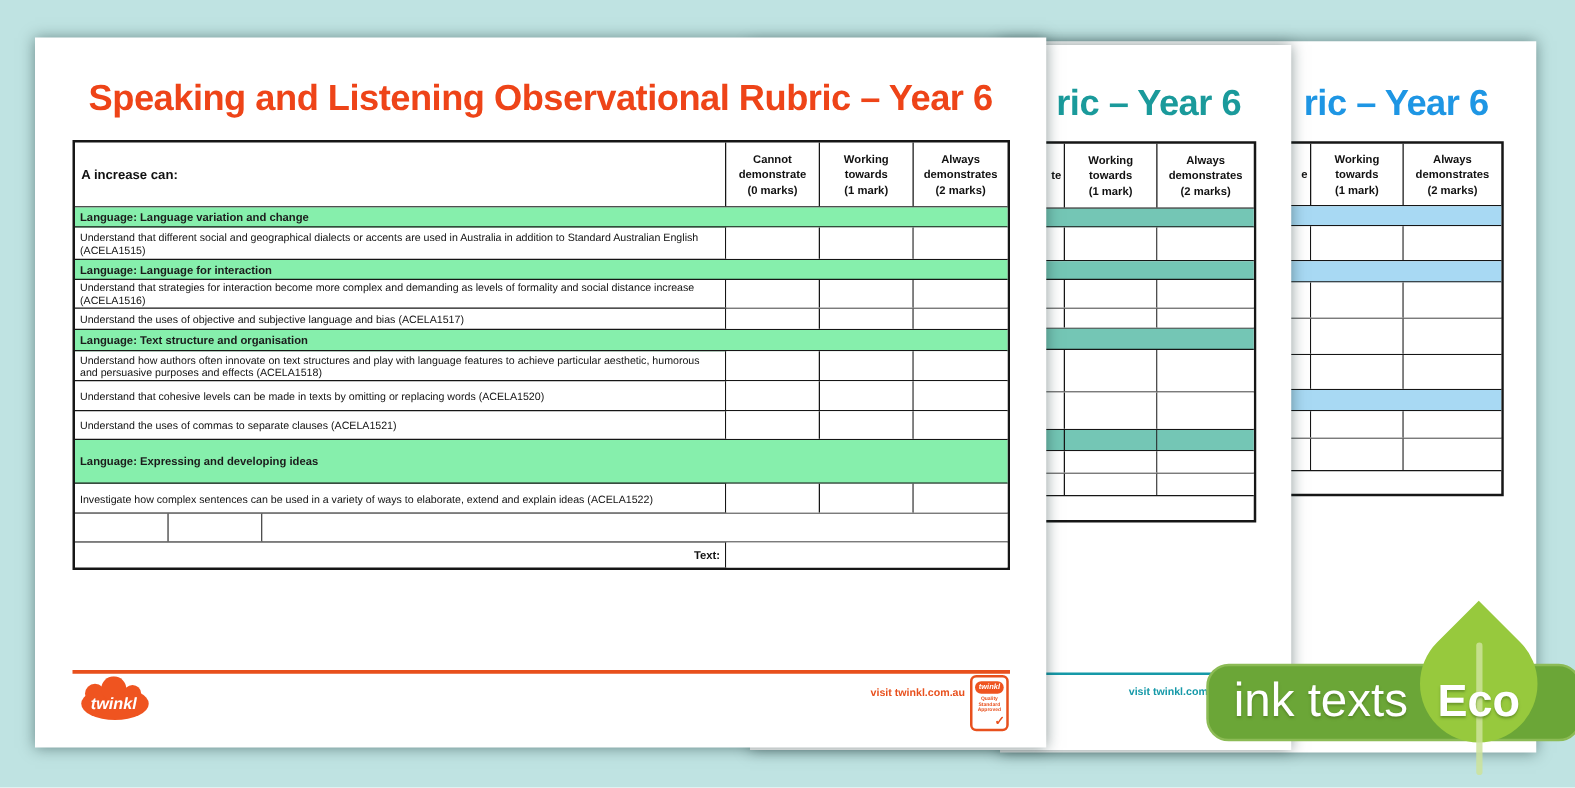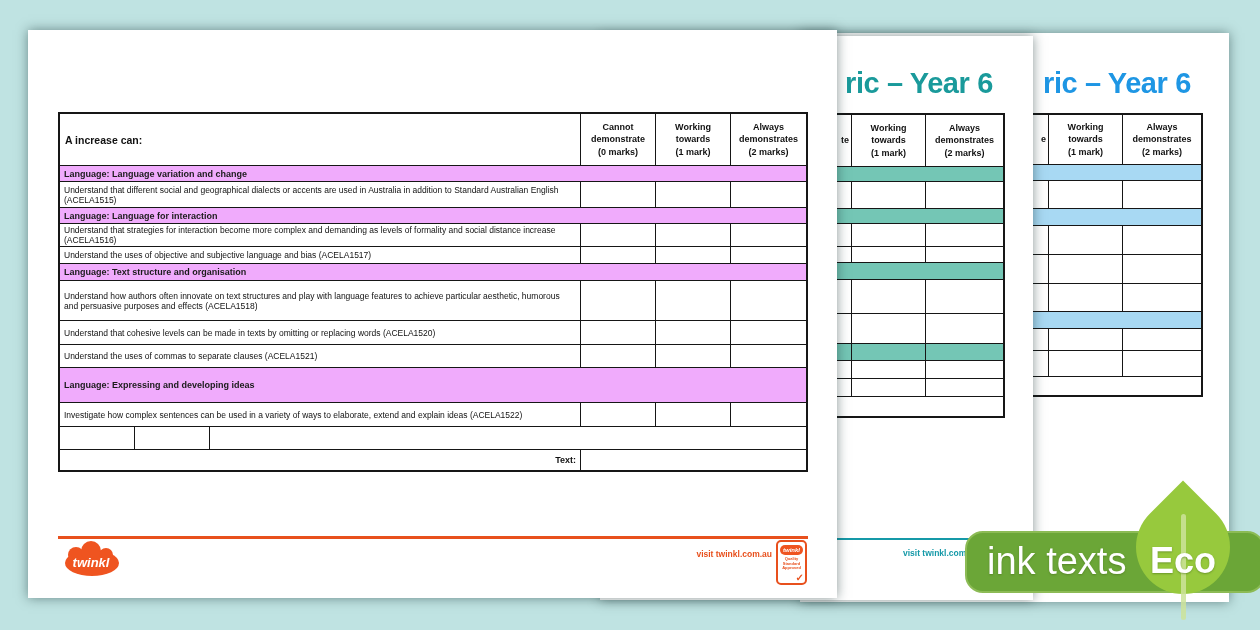--- a/index.html
+++ b/index.html
@@ -29,21 +29,21 @@
   .studenthead{font-size:10.5px;font-weight:bold;padding-left:5px}
   .markhead{font-size:9px;font-weight:bold;white-space:pre-line;text-align:center;
     justify-content:center;line-height:12.5px}
   .markhead.sliver{justify-content:flex-end;padding-right:2px}
   .sectionrow{font-size:9px;font-weight:bold;padding-left:4px;display:flex;
     align-items:center;color:#1b1b1b;box-sizing:border-box}
   .totallabel{justify-content:flex-end;font-weight:bold;font-size:9px;padding-right:4px}
   .mark{background:#fff}
 
   
-  .o-sec{background:#f0abfc}
+  .o-sec{background:#86efac}
   .t-sec{background:#74c6b5}
   .b-sec{background:#a8d9f3}
 
   .rule{position:absolute;height:2.5px}
   .rule.orange{background:#e8501d}
   .rule.teal{background:#1599a8;height:2px}
   .visitlink{position:absolute;font-size:8.5px;font-weight:bold;white-space:nowrap}
   .visitlink.orange{color:#e8501d}
   .visitlink.teal{color:#1599a8}
 
@@ -180,20 +180,21 @@
       <div class="cell mark" style="flex:0 0 74px"></div>
       <div class="cell mark" style="flex:1"></div>
     </div>
     <div class="trow" style="height:19px"></div>
   </div>
   <div class="rule teal" style="left:0;top:502px;width:405px"></div>
   <div class="visitlink teal" style="left:303px;top:512px">visit twinkl.com.au</div>
 </div>
 
 <div class="page page-front">
+  <div class="pgtitle front">Speaking and Listening Observational Rubric – Year 6</div>
 
   <div class="tbl" style="left:30px;top:82px;width:750px">
     <div class="trow" style="height:52px">
       <div class="cell studenthead" style="flex:0 0 521px">A increase can:</div>
       <div class="cell markhead" style="flex:0 0 75px">Cannot
 demonstrate
 (0 marks)</div>
       <div class="cell markhead" style="flex:0 0 75px">Working
 towards
 (1 mark)</div>
@@ -222,21 +223,21 @@
 
     <div class="trow" style="height:17px">
       <div class="cell desc" style="flex:0 0 521px">Understand the uses of objective and subjective language and bias (ACELA1517)</div>
       <div class="cell mark" style="flex:0 0 75px"></div>
       <div class="cell mark" style="flex:0 0 75px"></div>
       <div class="cell mark" style="flex:1"></div>
     </div>
 
     <div class="trow sectionrow o-sec" style="height:17px">Language: Text structure and organisation</div>
 
-    <div class="trow" style="height:40px">
+    <div class="trow" style="height:24px">
       <div class="cell desc" style="flex:0 0 521px">Understand how authors often innovate on text structures and play with language features to achieve particular aesthetic, humorous and persuasive purposes and effects (ACELA1518)</div>
       <div class="cell mark" style="flex:0 0 75px"></div>
       <div class="cell mark" style="flex:0 0 75px"></div>
       <div class="cell mark" style="flex:1"></div>
     </div>
 
     <div class="trow" style="height:24px">
       <div class="cell desc" style="flex:0 0 521px">Understand that cohesive levels can be made in texts by omitting or replacing words (ACELA1520)</div>
       <div class="cell mark" style="flex:0 0 75px"></div>
       <div class="cell mark" style="flex:0 0 75px"></div>

